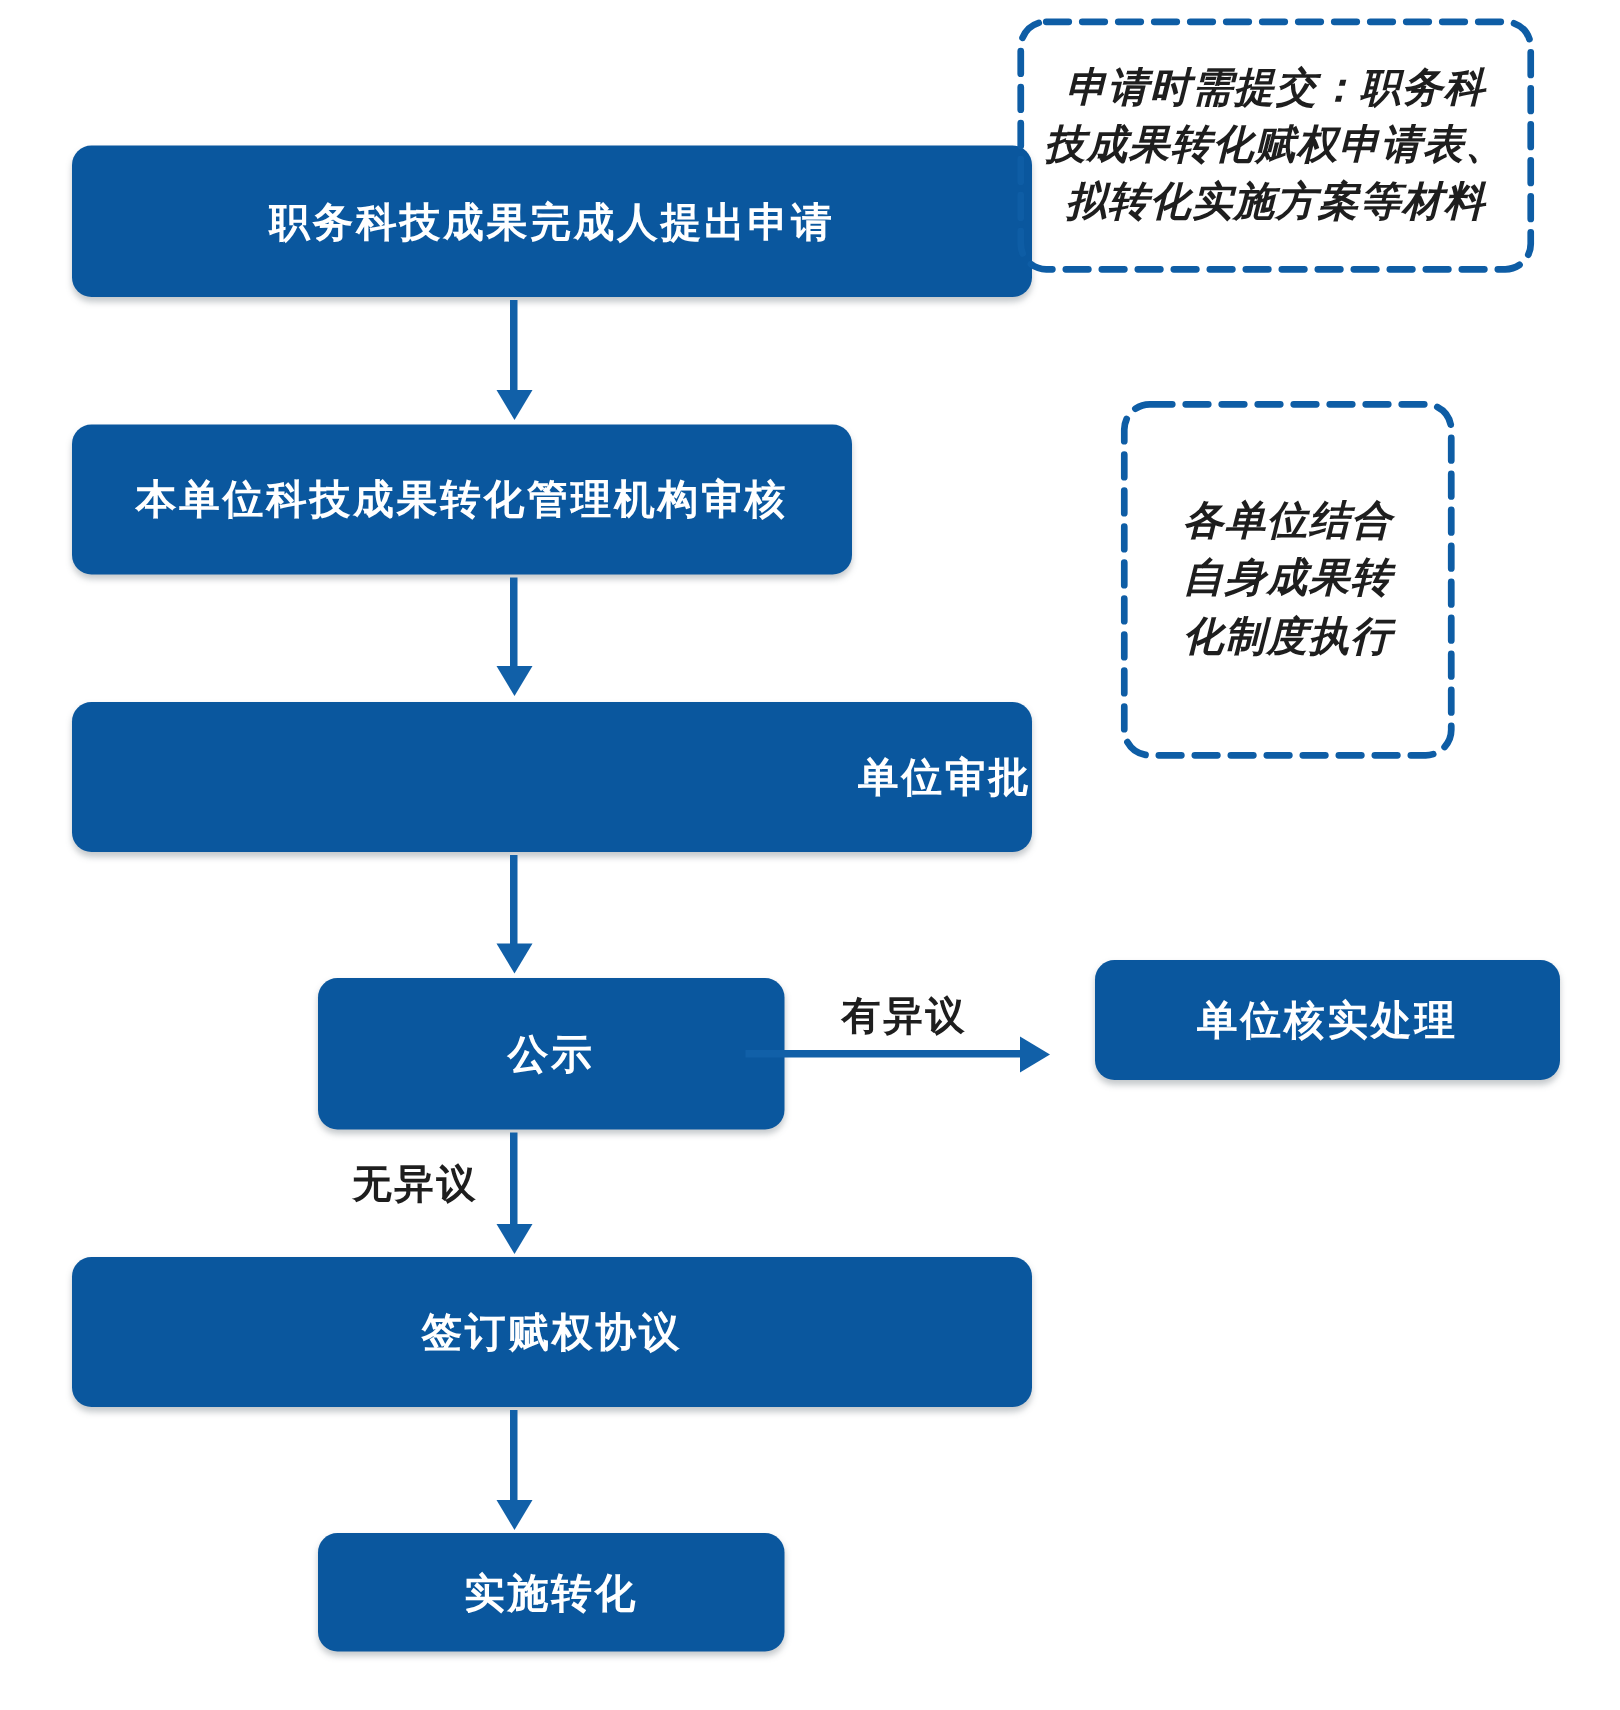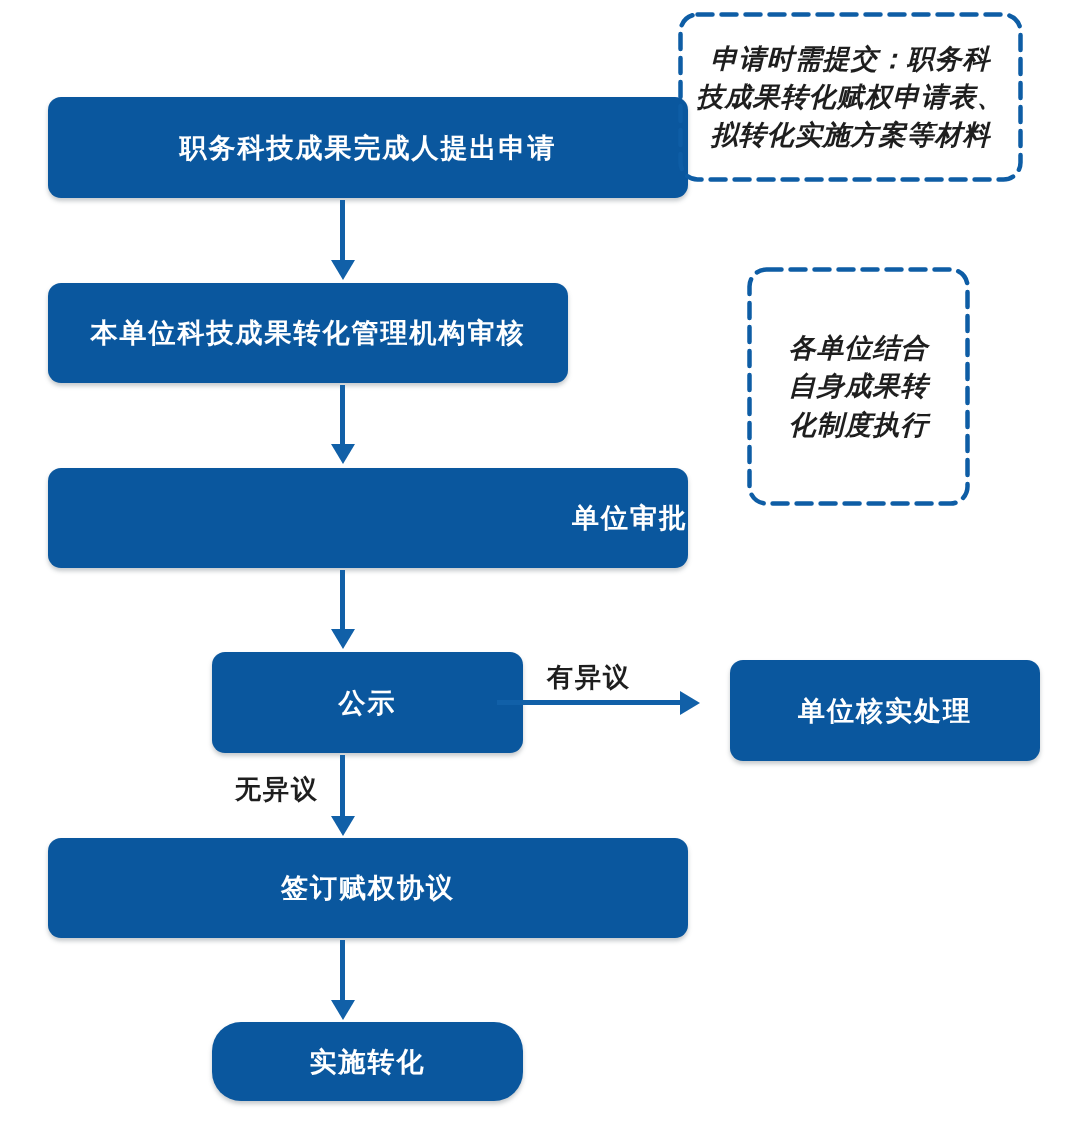--- a/index.html
+++ b/index.html
@@ -93,32 +93,32 @@
     line-height:1.42;
     letter-spacing:1px;
     white-space:pre-line;
     font-style:italic;
   }
   
   #box-apply     {left:22px;  top:97px;   width:640px; height:101px;}
   #box-review    {left:22px;  top:283px;  width:520px; height:100px;}
   #box-approve   {left:22px;  top:468px;  width:640px; height:100px;justify-content:flex-end;}
   #box-publicize {left:186px; top:652px;  width:311px; height:101px;}
-  #box-verify    {left:704px; top:660px;  width:310px; height:101px;}
+  #box-verify    {left:704px; top:640px;  width:310px; height:80px;}
   #box-sign      {left:22px;  top:838px;  width:640px; height:100px;}
-  #box-implement {left:186px; top:1022px; width:311px; height:79px;border-radius:29px;}
+  #box-implement {left:186px; top:1022px; width:311px; height:79px;}
   
   #arrow-1{left:340px; top:200px; height:61px;}
   #arrow-2{left:340px; top:385px; height:60px;}
   #arrow-3{left:340px; top:570px; height:60px;}
   #arrow-4{left:340px; top:755px; height:62px;}
   #arrow-5{left:340px; top:940px; height:61px;}
   #arrow-objection{left:497px; top:700px; width:184px;}
   
-  #label-objection{left:497px; top:660px; width:184px; text-align:center;}
+  #label-objection{left:511px; top:660px; width:184px; text-align:center;}
   #label-no-objection{left:235px; top:772px; width:98px; text-align:left;}
   
   #note-materials{left:678px; top:12px;  width:345px; height:170px;}
   #note-policy   {left:747px; top:267px; width:223px; height:239px;}
 </style>
 </head>
 <body>
 
 <div class="canvas">
 

